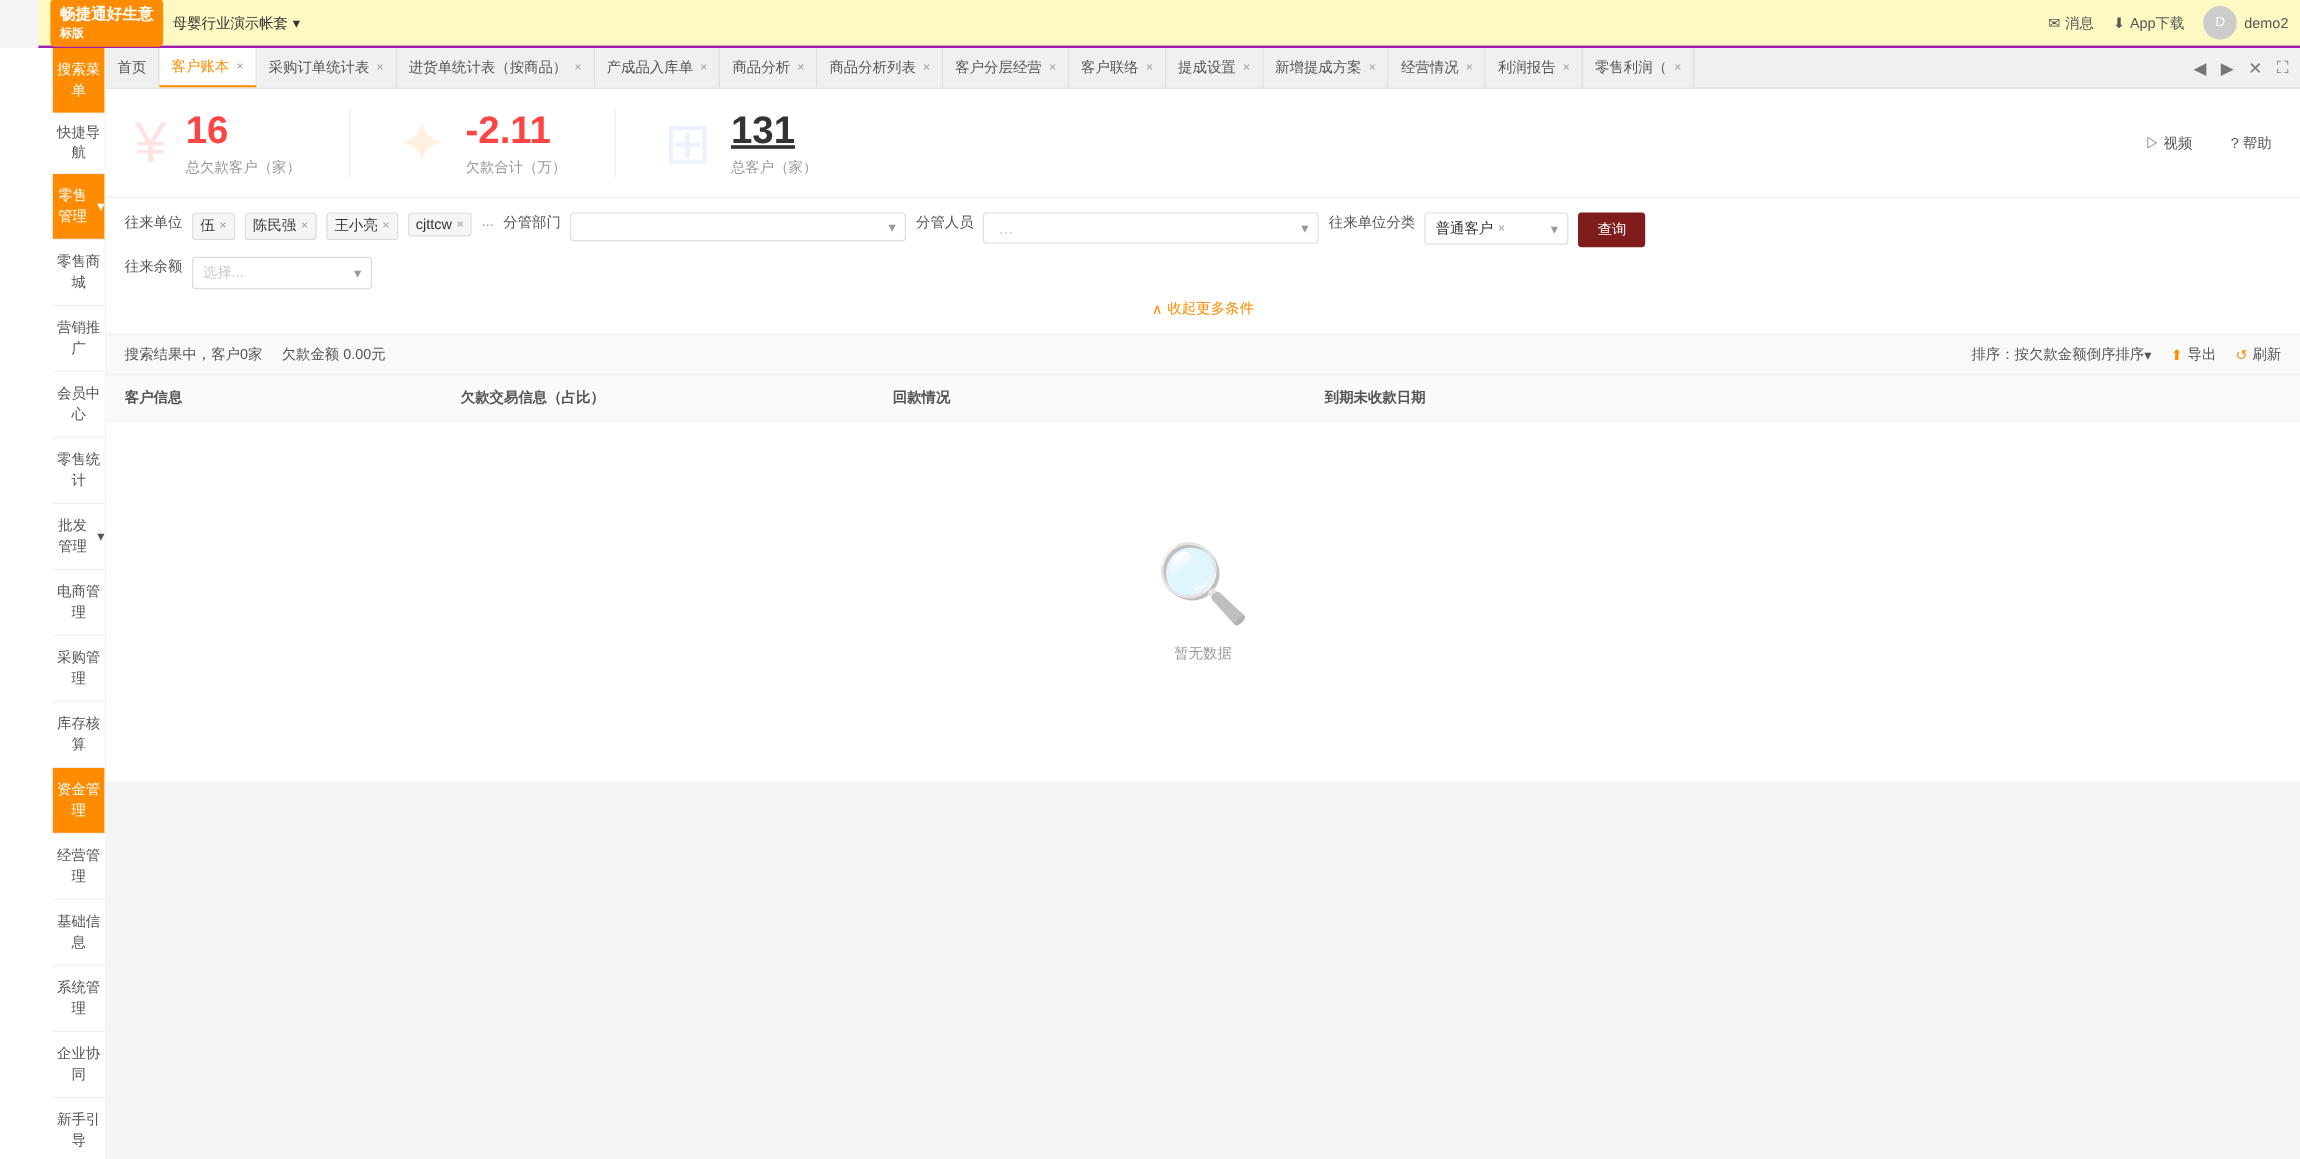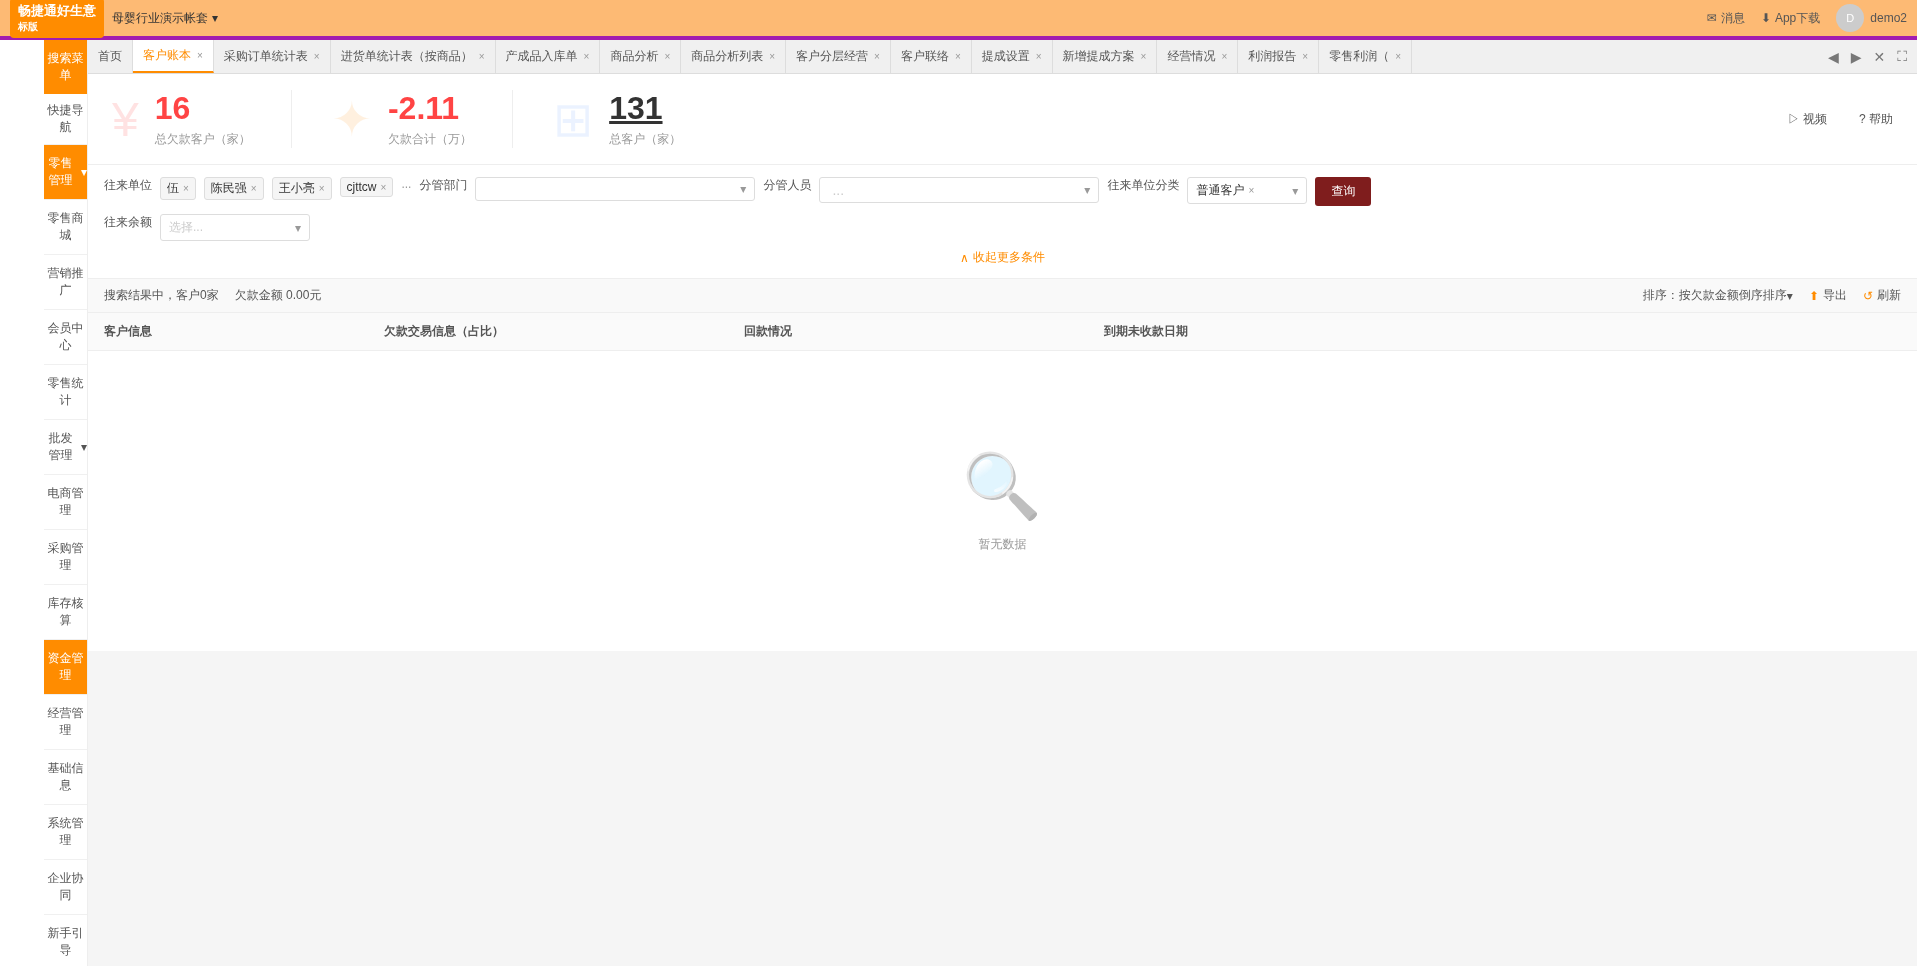--- a/index.html
+++ b/index.html
@@ -1,27 +1,28 @@
 <!DOCTYPE html>
 <html><head>
   <meta charset="utf-8">
   <style>
     * { box-sizing: border-box; margin: 0; padding: 0; }
     body { font-family: 'Microsoft YaHei', sans-serif; font-size: 12px; background: #f5f5f5; display: flex; flex-direction: column; height: 100vh; overflow: hidden; }
 
     
     .topbar {
-      background: #fdba74;
+      background: #fef9c3;
       height: 40px;
       display: flex;
       align-items: center;
       justify-content: space-between;
       padding: 0 10px;
-      border-bottom: 4px solid #a21caf;
+      border-bottom: 2px solid #a21caf;
       flex-shrink: 0;
+      margin-left: 32px;
     }
     .topbar-left { display: flex; align-items: center; gap: 8px; }
     .topbar-logo { background: #ff8c00; color: #fff; padding: 4px 8px; border-radius: 4px; font-size: 13px; font-weight: bold; }
     .topbar-selector { display: flex; align-items: center; gap: 4px; font-size: 12px; color: #333; cursor: pointer; justify-content: space-between; }
     .topbar-right { display: flex; align-items: center; gap: 16px; font-size: 12px; color: #555; }
     .topbar-right span { cursor: pointer; display: flex; align-items: center; gap: 4px; }
     .avatar { width: 28px; height: 28px; border-radius: 50%; background: #ccc; display: flex; align-items: center; justify-content: center; font-size: 11px; color: #fff; }
 
     
     .main-layout { display: flex; flex: 1; overflow: hidden; }

